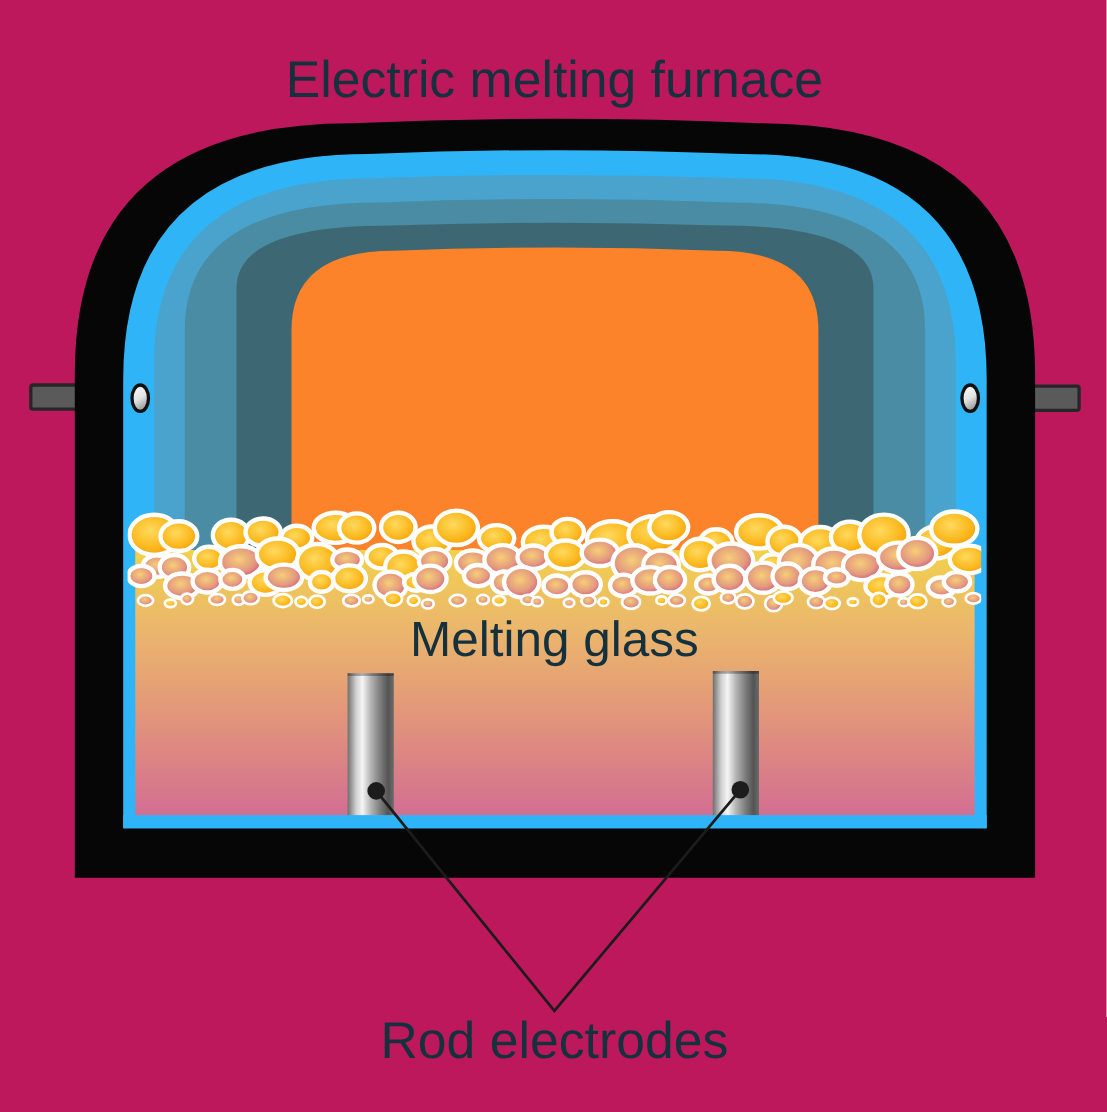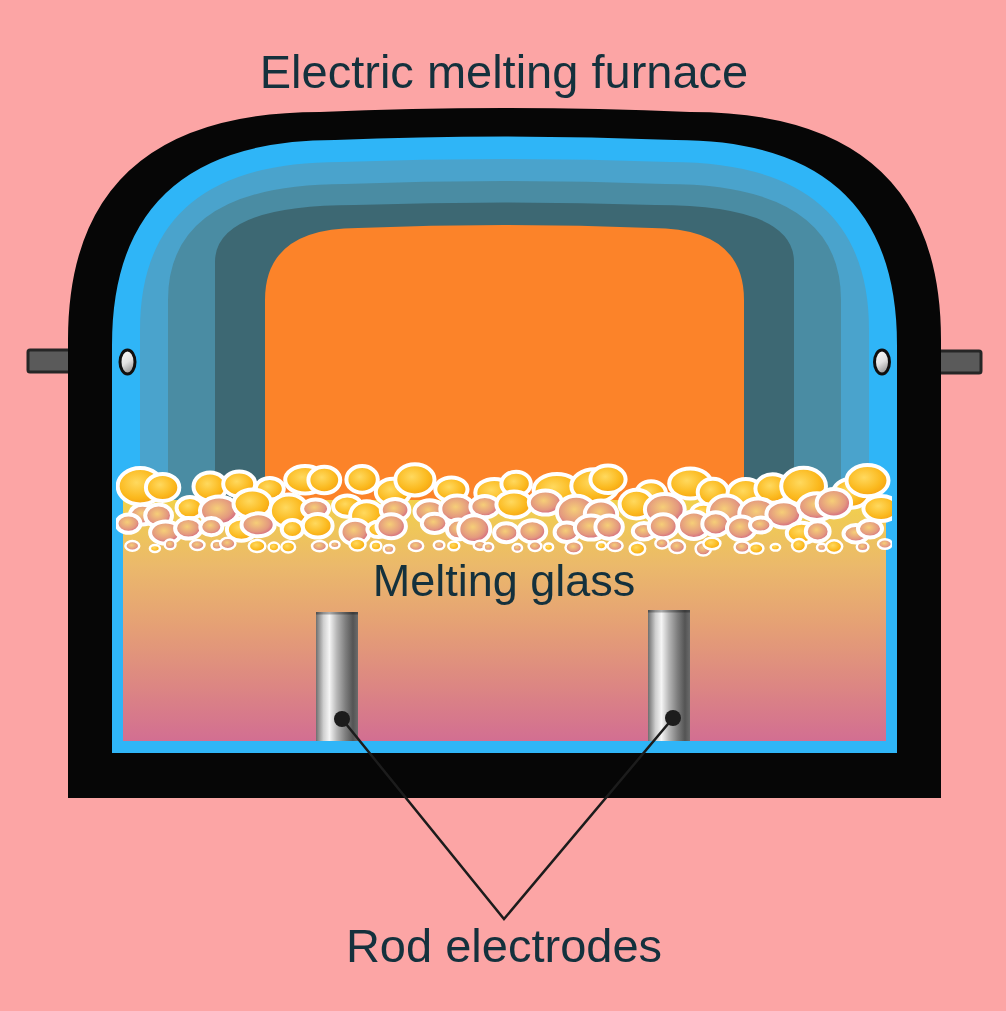--- a/index.html
+++ b/index.html
@@ -7,21 +7,21 @@
     padding: 0;
     background: #ffffff;
     width: 1006px;
     height: 1011px;
     font-family: "Liberation Sans", sans-serif;
   }
   .stage {
     position: relative;
     width: 1006px;
     height: 1011px;
-    background: #fca5a5;
+    background: #be185d;
     overflow: hidden;
   }
   svg text {
     font-family: "Liberation Sans", sans-serif;
     font-weight: 500;
   }
 </style>
 </head>
 <body>
 

